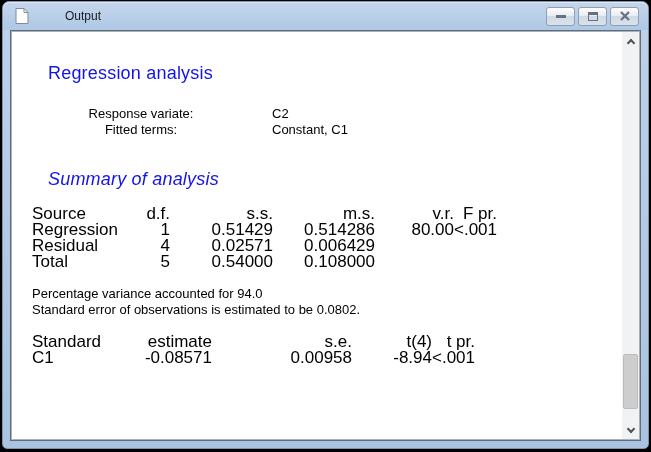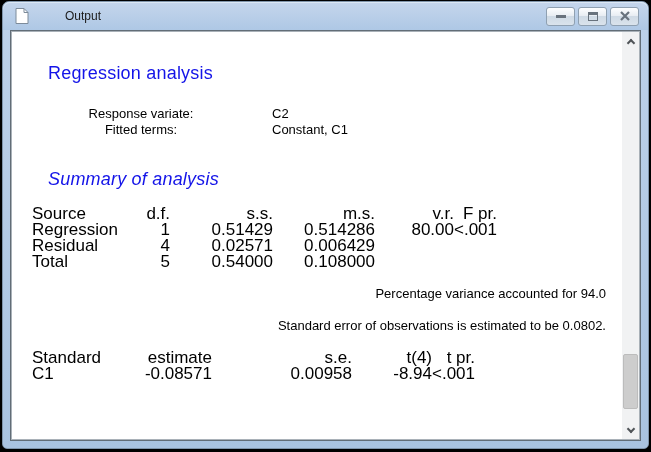--- a/index.html
+++ b/index.html
@@ -69,21 +69,21 @@
   .fields { margin-top:22px; }
   .flabel { display:inline-block; width:218px; text-align:center; }
   .fvalue { margin-left:22px; }
   table { border-collapse:collapse; table-layout:fixed; margin-top:16px; }
   th, td {
     padding:0; font-weight:400; font-size:17px; line-height:16px;
     text-align:right; white-space:nowrap; overflow:hidden;margin-top:8px;
   }
   th.l, td.l { text-align:left; }
   .notes { margin-top:16px; }
-  .note  { margin:16px;text-align:right; }
+  .note  { margin:0; }
   
   .vscroll {
     position:absolute; top:1px; right:1px; bottom:1px; width:17px;
     background:#f1f2f3;
   }
   .sb-btn {
     position:absolute; left:0; right:0; height:17px;
     display:flex; align-items:center; justify-content:center;
   }
   .sb-btn.up   { top:0; }

